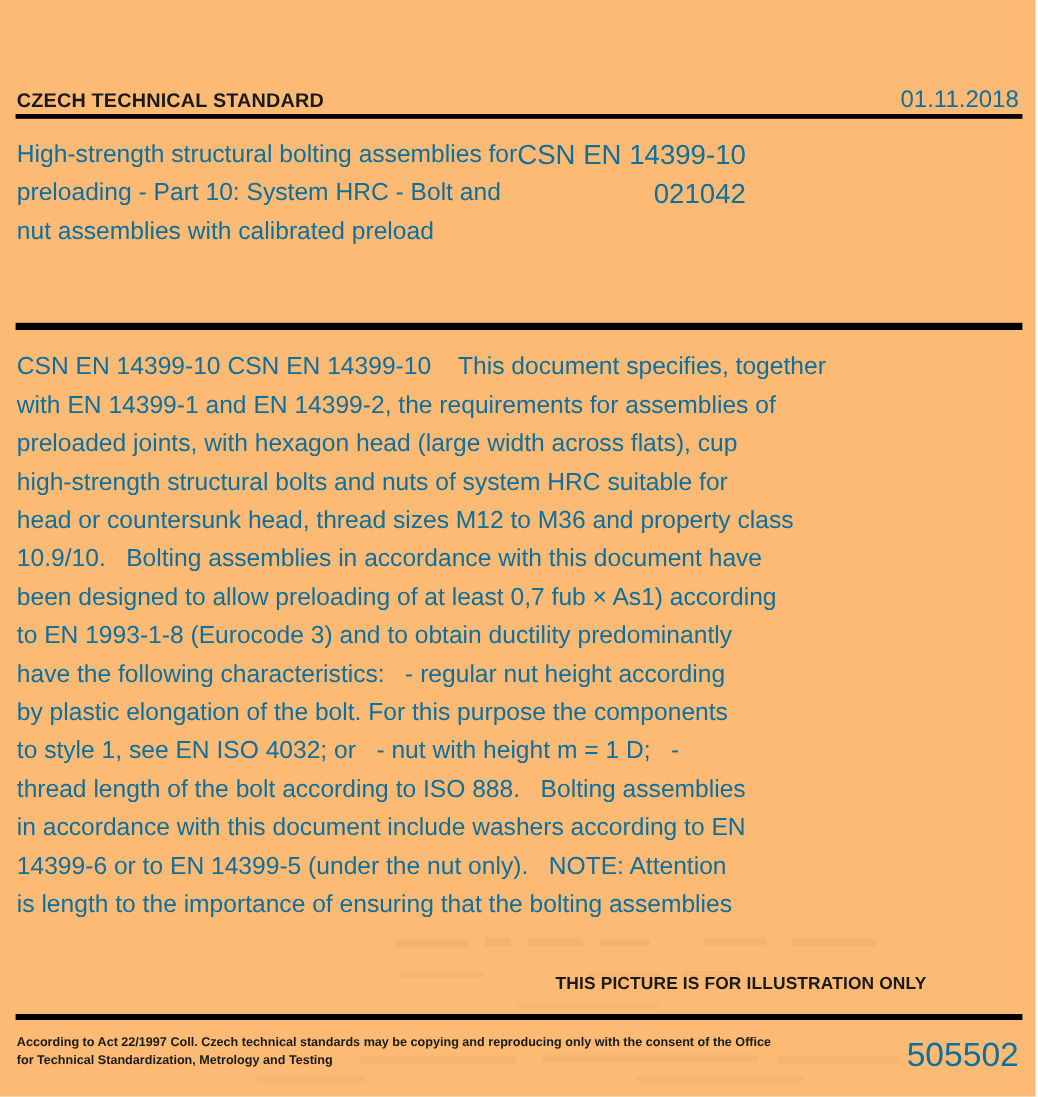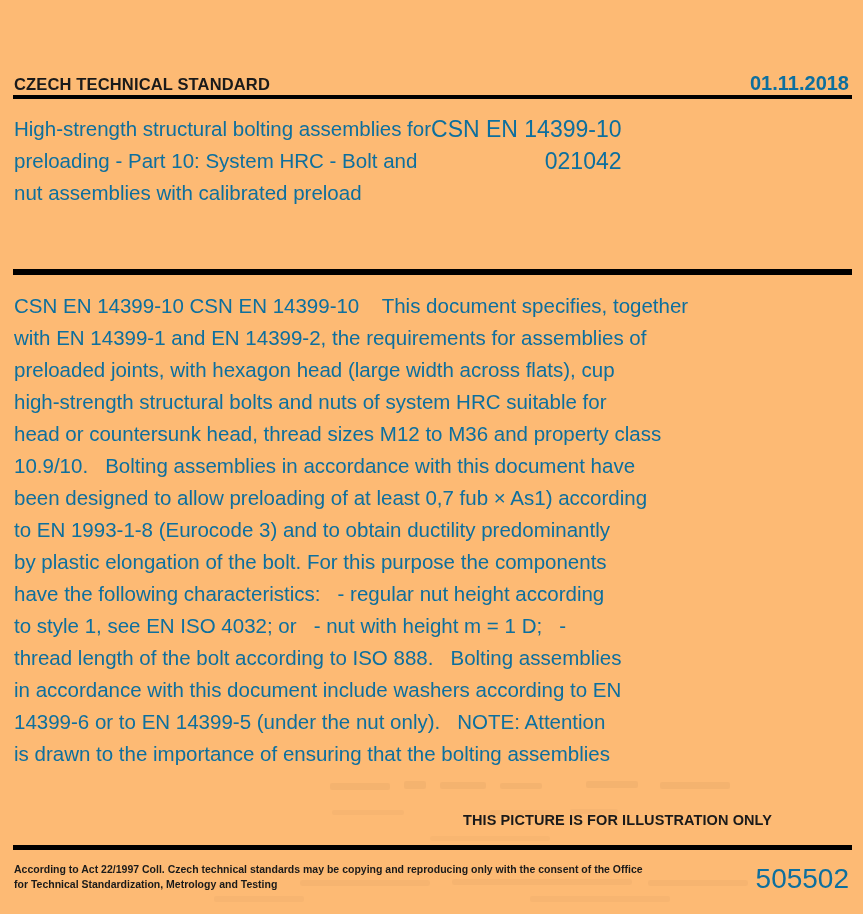--- a/index.html
+++ b/index.html
@@ -71,21 +71,21 @@
   }
   .std-kicker {
     font-size: 16.5px;
     font-weight: bold;
     color: #1a1a1a;
     letter-spacing: 0.15px;
     white-space: nowrap;
   }
   .std-date {
     font-size: 20px;
-    font-weight: bold;
+    font-weight: normal;
     color: #0d6f9e;
     white-space: nowrap;
   }
 
   
   .rule {
     position: absolute;
     background: #000000;
   }
   .rule-top    { left: 13px; right: 11px; top: 95px;  height: 4px; }
@@ -223,27 +223,27 @@
 
     <div class="abstract">
       <div class="bline">CSN EN 14399-10 CSN EN 14399-10    This document specifies, together</div>
       <div class="bline">with EN 14399-1 and EN 14399-2, the requirements for assemblies of</div>
       <div class="bline">preloaded joints, with hexagon head (large width across flats), cup</div>
       <div class="bline">high-strength structural bolts and nuts of system HRC suitable for</div>
       <div class="bline">head or countersunk head, thread sizes M12 to M36 and property class</div>
       <div class="bline">10.9/10.   Bolting assemblies in accordance with this document have</div>
       <div class="bline">been designed to allow preloading of at least 0,7 fub × As1) according</div>
       <div class="bline">to EN 1993-1-8 (Eurocode 3) and to obtain ductility predominantly</div>
+      <div class="bline">have the following characteristics:   - regular nut height according</div>
       <div class="bline">by plastic elongation of the bolt. For this purpose the components</div>
-      <div class="bline">have the following characteristics:   - regular nut height according</div>
       <div class="bline">to style 1, see EN ISO 4032; or   - nut with height m = 1 D;   -</div>
       <div class="bline">thread length of the bolt according to ISO 888.   Bolting assemblies</div>
       <div class="bline">in accordance with this document include washers according to EN</div>
       <div class="bline">14399-6 or to EN 14399-5 (under the nut only).   NOTE: Attention</div>
-      <div class="bline">is drawn to the importance of ensuring that the bolting assemblies</div>
+      <div class="bline">is length to the importance of ensuring that the bolting assemblies</div>
     </div>
 
     <div class="illustration-note">THIS PICTURE IS FOR ILLUSTRATION ONLY</div>
 
     <div class="rule rule-bottom"></div>
 
     <div class="footer">
       <div class="footer-legal">
         <div class="fline">According to Act 22/1997 Coll. Czech technical standards may be copying and reproducing only with the consent of the Office</div>
         <div class="fline">for Technical Standardization, Metrology and Testing</div>

